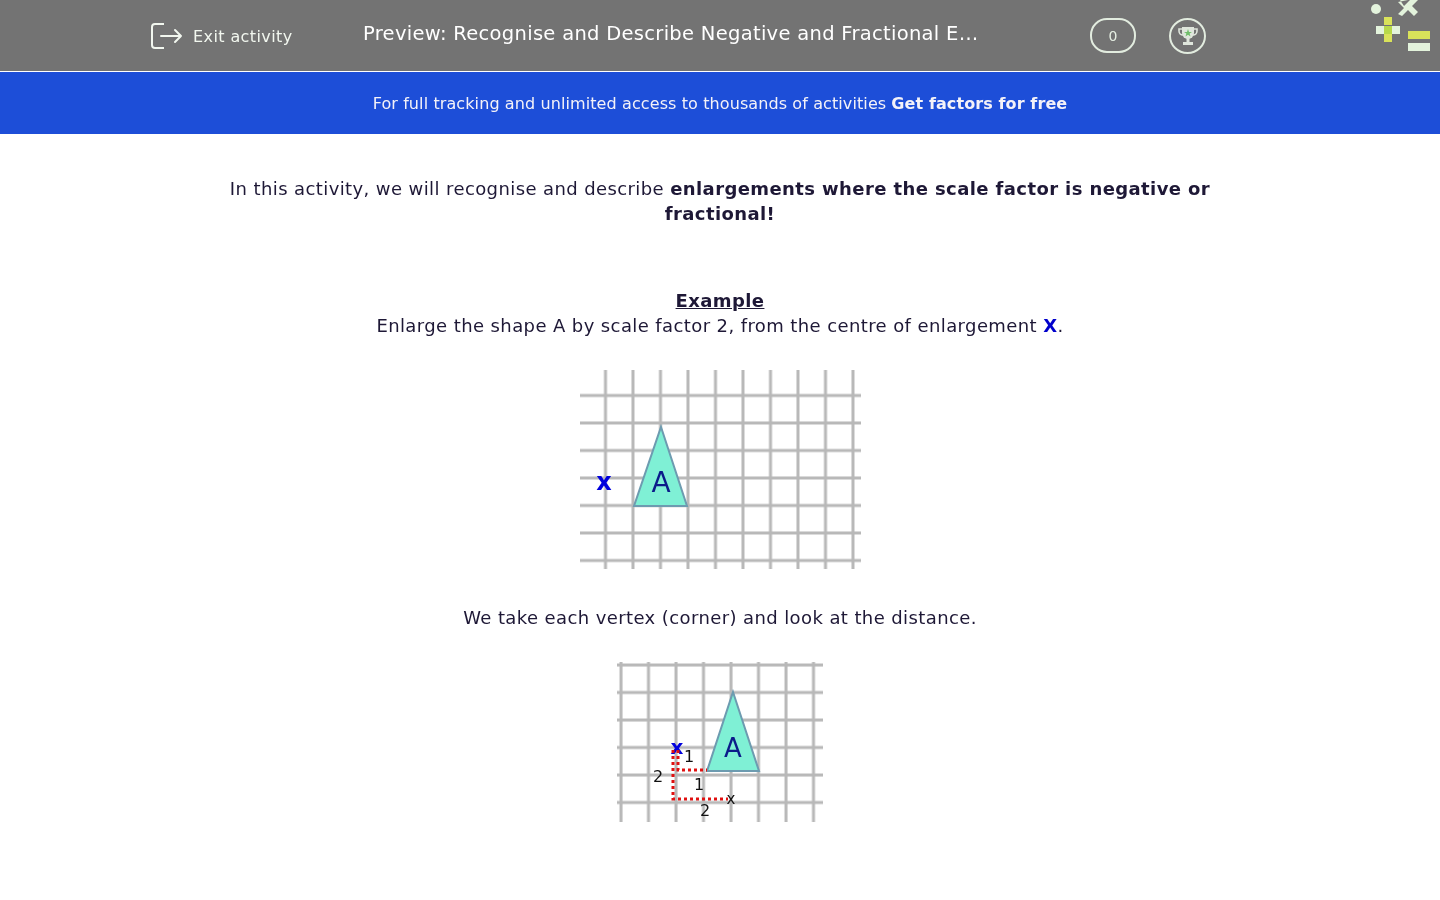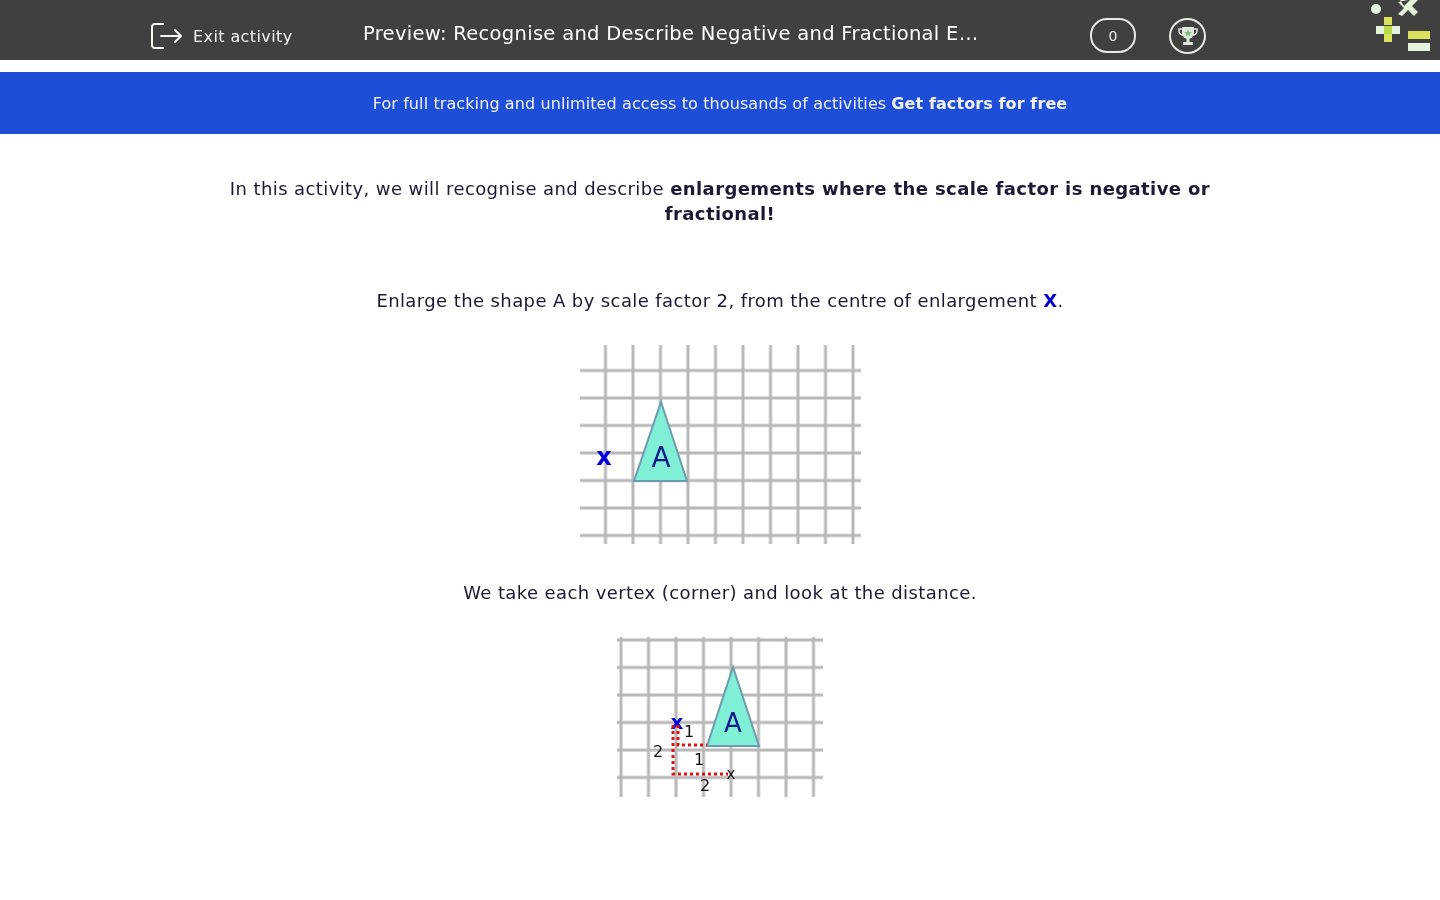--- a/index.html
+++ b/index.html
@@ -1,19 +1,19 @@
 <!DOCTYPE html>
 <html><head>
 <meta charset="utf-8">
 <style>
   * { box-sizing: border-box; margin: 0; padding: 0; }
   html, body { width: 1440px; height: 900px; overflow: hidden; background: #ffffff; }
   body { font-family: "DejaVu Sans", sans-serif; color: #1e1836; position: relative; }
 
-  .topbar { position: absolute; left: 0; top: 0; width: 1440px; height: 60px; background: #404040; }
+  .topbar { position: absolute; left: 0; top: 0; width: 1440px; height: 71px; background: #737373; }
   .exit { position: absolute; left: 150px; top: 20px; height: 32px; display: flex; align-items: center; gap: 10px; color: #f2f7ef; cursor: pointer; }
   .exit svg { width: 33px; height: 28px; }
   .exit span { font-size: 16px; letter-spacing: 0.4px; }
   .title { position: absolute; left: 363px; top: 22px; width: 625px; font-size: 19.5px; color: #ffffff; white-space: nowrap; overflow: hidden; text-overflow: ellipsis; letter-spacing: 0.3px; }
   .score { position: absolute; left: 1090px; top: 18px; width: 46px; height: 35px; border: 2px solid #e2ecdf; border-radius: 17px; color: #e6efe3; font-size: 14px; display: flex; align-items: center; justify-content: center; }
   .trophy { position: absolute; left: 1169px; top: 18px; width: 37px; height: 36px; border: 2px solid #e2ecdf; border-radius: 50%; display: flex; align-items: center; justify-content: center; }
   .logo { position: absolute; left: 1368px; top: 0; width: 72px; height: 56px; }
 
   .banner { position: absolute; left: 0; top: 72px; width: 1440px; height: 62px; background: #1d4ed8; color: #f4f2f8; font-size: 16px; display: flex; align-items: center; justify-content: center; gap: 5px; letter-spacing: 0.1px; }
   .banner b { font-weight: bold; cursor: pointer; }
@@ -69,20 +69,21 @@
   <b>Get factors for free</b>
 </div>
 
 <div class="content">
   <p class="p intro">
     <span>In this activity, we will recognise and describe</span>
     <b>enlargements where the scale factor is negative or fractional!</b>
   </p>
   <div class="gap"></div>
   <div class="gap"></div>
+  <p class="p heading">Example</p>
   <p class="p">
     <span>Enlarge the shape A by scale factor 2, from the centre of enlargement</span>
     <span class="xmark">X</span><span>.</span>
   </p>
 
   <svg class="fig1" viewBox="0 0 281 199">
     <defs>
       <pattern id="g1" x="0" y="0" width="27.5" height="27.5" patternUnits="userSpaceOnUse">
         <rect width="27.5" height="27.5" fill="#ffffff"></rect>
         <line x1="25.5" y1="0" x2="25.5" y2="27.5" stroke="#b8b8b8" stroke-width="3"></line>

